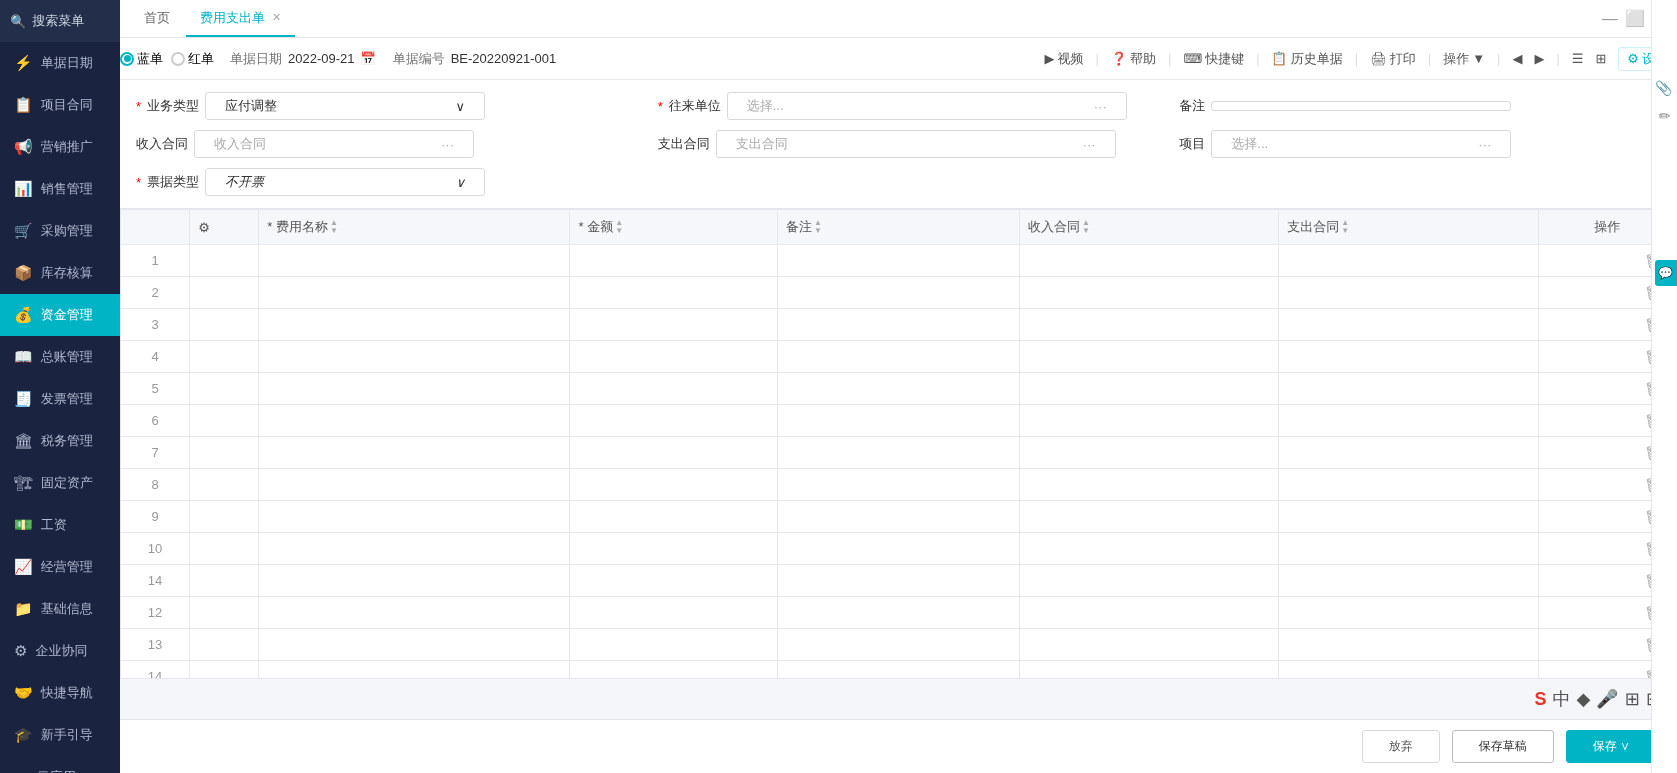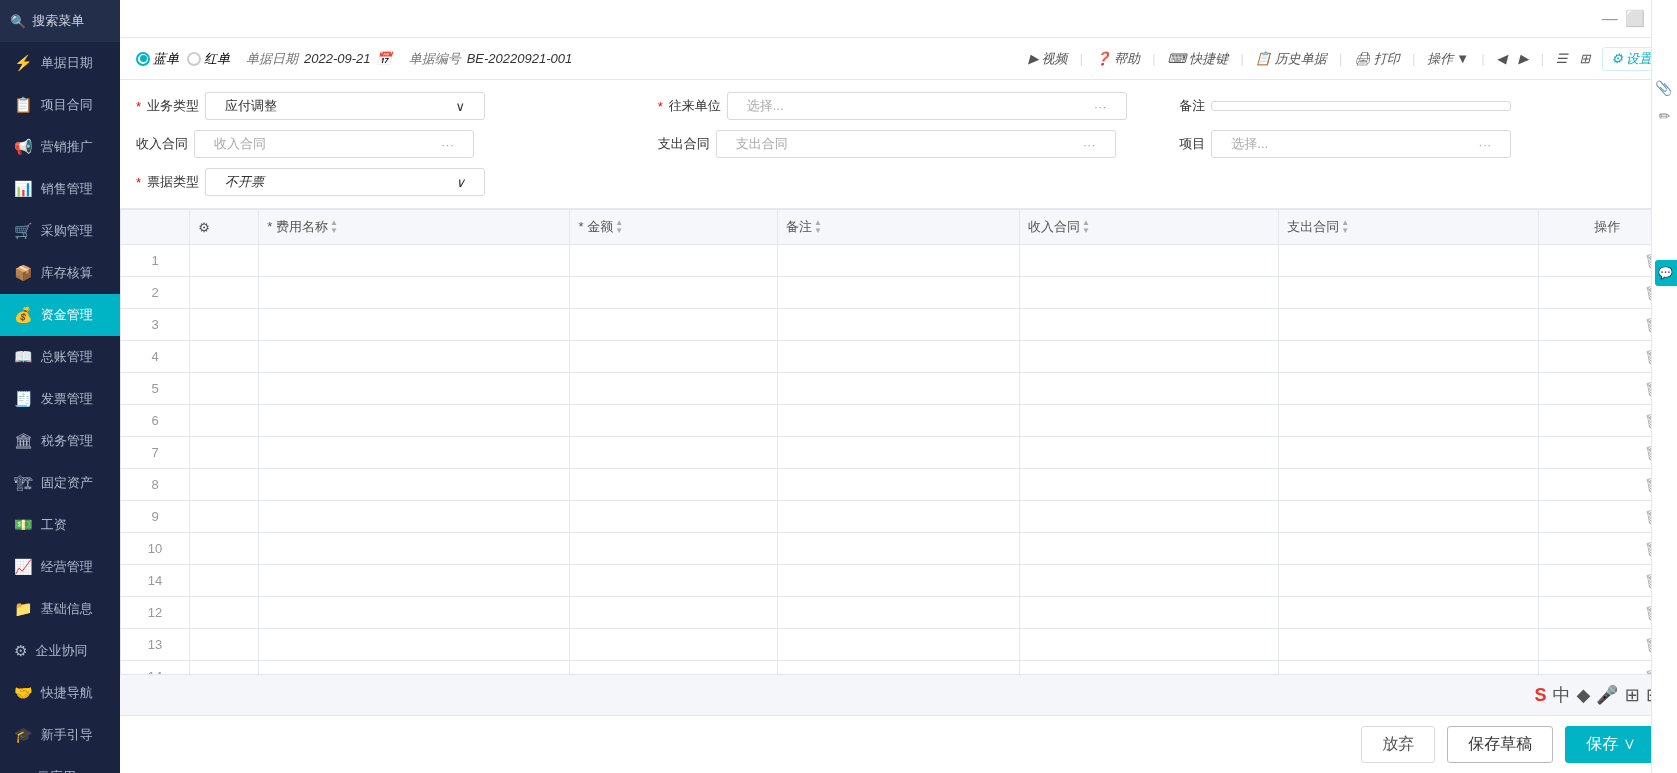--- a/index.html
+++ b/index.html
@@ -40,21 +40,21 @@
     .tab.active { color: #00b4c6; border-bottom: 2px solid #00b4c6; font-weight: 500; }
     .tab .close-btn { color: #aaa; font-size: 11px; cursor: pointer; margin-left: 2px; }
 
     
     .window-controls { margin-left: auto; display: flex; gap: 8px; align-items: center; }
     .win-btn { cursor: pointer; color: #999; font-size: 16px; }
 
     
     .form-toolbar {
       background: #fff; border-bottom: 1px solid #e4e7ed;
-      display: flex; align-items: center; padding: 0 16px; height: 42px; gap: 16px; font-style: italic;
+      display: flex; align-items: center; padding: 0 0; height: 42px; gap: 16px;
     }
     .radio-group { display: flex; align-items: center; gap: 8px; }
     .radio-item { display: flex; align-items: center; gap: 3px; cursor: pointer; font-size: 13px; }
     .radio-dot { width: 14px; height: 14px; border-radius: 50%; border: 2px solid #00b4c6; display: flex; align-items: center; justify-content: center; }
     .radio-dot.checked::after { content: ''; width: 7px; height: 7px; background: #00b4c6; border-radius: 50%; }
     .radio-dot.unchecked { border-color: #ccc; }
     .form-meta { display: flex; align-items: center; gap: 6px; color: #333; font-size: 13px; }
     .meta-label { color: #737373; }
     .meta-value { color: #333; }
     .meta-icon { color: #999; cursor: pointer; }
@@ -109,21 +109,21 @@
     }
     .bottom-icons { display: flex; gap: 6px; align-items: center; }
     .bottom-icon { font-size: 18px; cursor: pointer; color: #555; }
     .brand-icon { color: #e8342a; font-weight: bold; font-size: 18px; }
 
     
     .footer-bar {
       background: #fff; padding: 10px 20px; display: flex; align-items: center; justify-content: flex-end;
       gap: 12px; border-top: 1px solid #e4e7ed;
     }
-    .btn { padding: 7px 20px; border-radius: 3px; cursor: pointer; font-size: 16px; border: 1px solid #d9d9d9; }
+    .btn { padding: 7px 26px; border-radius: 3px; cursor: pointer; font-size: 12px; border: 1px solid #d9d9d9; }
     .btn-default { background: #fff; color: #555; }
     .btn-save-draft { background: #fff; color: #333; border-color: #bbb; }
     .btn-save { background: #00b4c6; color: #fff; border-color: #00b4c6; }
 
     .th-inner { display: flex; align-items: center; gap: 2px; }
     .th-sort { display: flex; flex-direction: column; line-height: 1; }
     .th-sort span { font-size: 8px; color: #aaa; line-height: 1; }
 
     .right-strip {
       position: fixed; right: 0; top: 0; width: 26px; height: 100%; background: #fff;
@@ -223,20 +223,29 @@
     <span class="icon">☁</span>
     <span class="label">云应用</span>
   </div>
     </div>
 
 </div>
 
 <div class="main-area">
 
   <div class="tab-bar">
+    <div id="tabs-container" style="display:flex;gap:2px;">
+        <div class="tab">
+          <span>首页</span>
+        </div>
+        <div class="tab active">
+          <span>费用支出单</span>
+          <span class="close-btn">✕</span>
+        </div>
+      </div>
     <div class="window-controls">
       <span class="win-btn">—</span>
       <span class="win-btn">⬜</span>
       <span class="win-btn">✕</span>
     </div>
   </div>
 
   <div class="form-toolbar">
     <div class="radio-group">
       <div class="radio-item">

